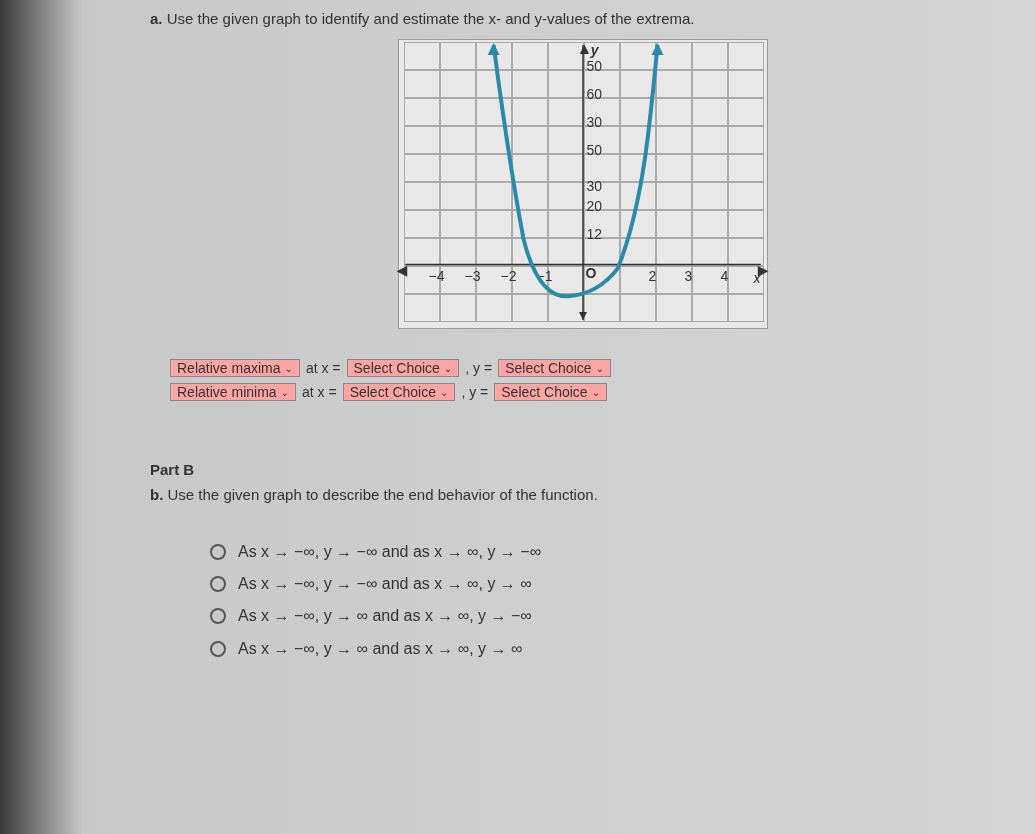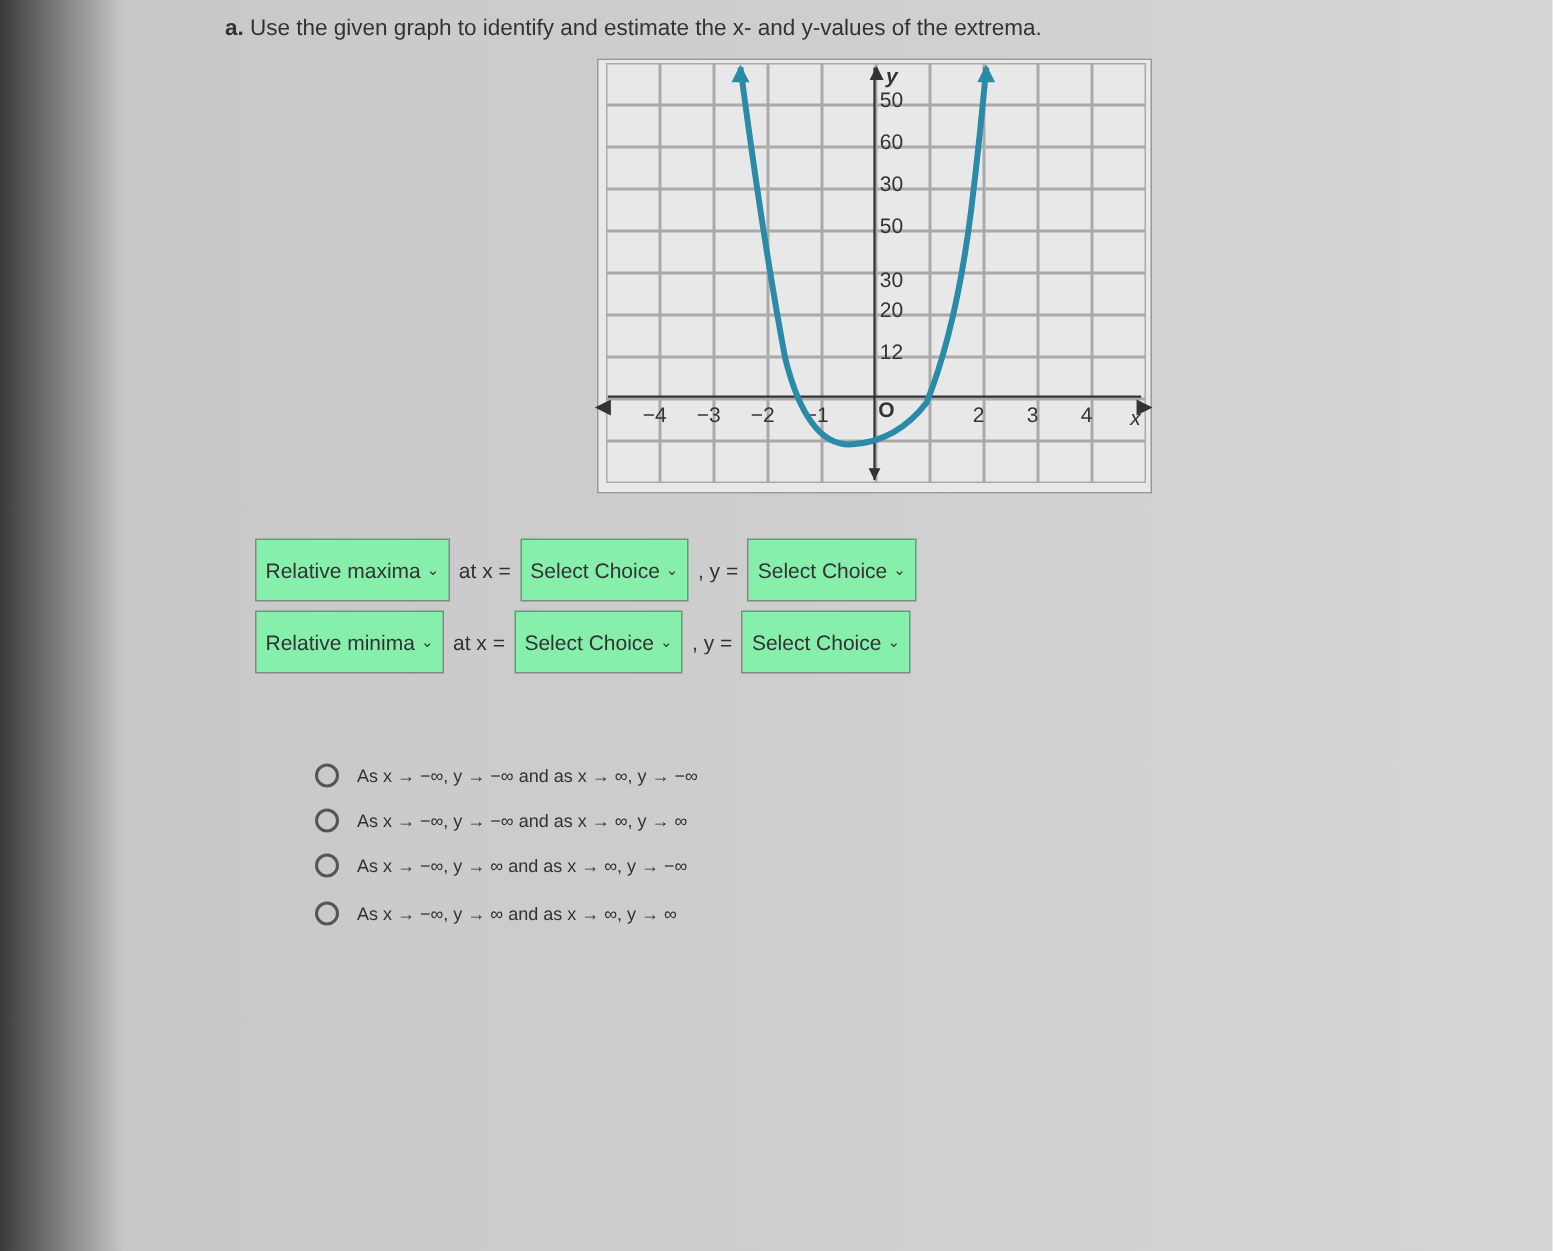--- a/index.html
+++ b/index.html
@@ -29,34 +29,34 @@
     .tick-x { position: absolute; font-size: 14px; top: 228px; }
     svg.curve { position: absolute; top: 0; left: 0; width: 100%; height: 100%; pointer-events: none; }
     .arrow-up { position: absolute; top: 0px; left: 178px; font-size: 16px; }
     .arrow-right-x { position:absolute; top: 222px; right: -2px; font-size:14px;}
     .arrow-left-x { position:absolute; top: 222px; left: -2px; font-size:14px;}
     .origin { position: absolute; top:225px; left:187px; font-size:14px; font-weight:bold;}
     .answer-rows { margin-top: 20px; margin-left: 20px; }
     .answer-row { display: flex; align-items: center; gap: 6px; margin-bottom: 6px; font-size: 14px; }
     .select-box {
       border: 1px solid #888;
-      background: #86efac;
-      padding: 12px 6px;
+      background: #fca5a5;
+      padding: 0 6px;
       font-size: 14px;
       display: inline-flex;
       align-items: center;
       gap: 4px;
       cursor: pointer;
     }
     .chevron { font-size: 10px; }
     .part-b { margin-top: 60px; }
     .part-b-title { font-weight: bold; font-size: 15px; margin-bottom: 8px; }
     .question-b { font-size: 15px; margin-bottom: 40px; }
     .mc-options { margin-left: 60px; }
-    .mc-option { display: flex; align-items: center; gap: 12px; font-size: 12px; margin-bottom: 14px; }
+    .mc-option { display: flex; align-items: center; gap: 12px; font-size: 16px; margin-bottom: 14px; }
     .radio { width: 16px; height: 16px; border: 2px solid #555; border-radius: 50%; flex-shrink: 0; }
     .cutoff { overflow:hidden; height:20px;}
   </style>
 </head>
 <body>
 
 <div class="question-a">
   <b>a.</b> <span>Use the given graph to identify and estimate the x- and y-values of the extrema.</span>
 </div>
 
@@ -222,20 +222,24 @@
       </span>
     <span>, y =</span>
     <span class="select-box">
         <span>Select Choice</span>
         <span class="chevron">⌄</span>
       </span>
   </div>
 </div>
 
 <div class="part-b">
+  <div class="part-b-title">Part B</div>
+  <div class="question-b">
+    <b>b.</b> <span>Use the given graph to describe the end behavior of the function.</span>
+  </div>
   <div class="mc-options">
     <div class="mc-option">
       <span class="radio"></span>
       <span>As x → −∞, y → −∞ and as x → ∞, y → −∞</span>
     </div>
     <div class="mc-option">
       <span class="radio"></span>
       <span>As x → −∞, y → −∞ and as x → ∞, y → ∞</span>
     </div>
     <div class="mc-option">

